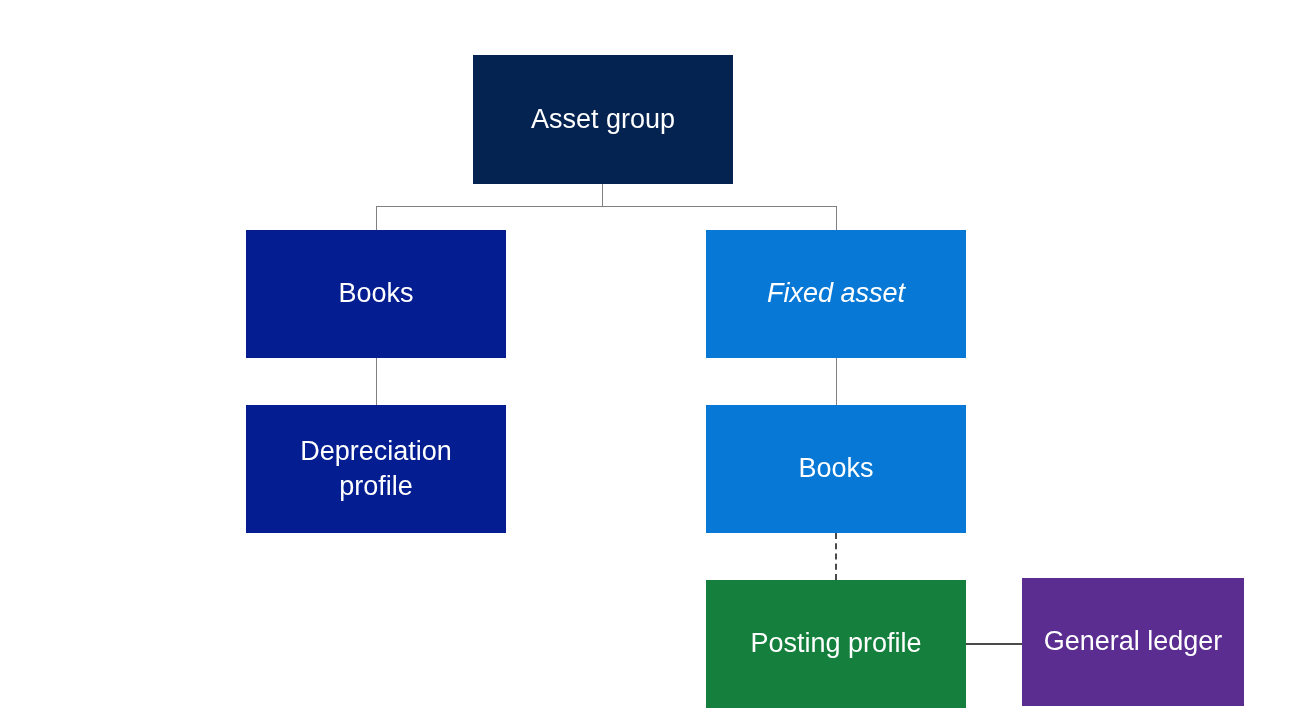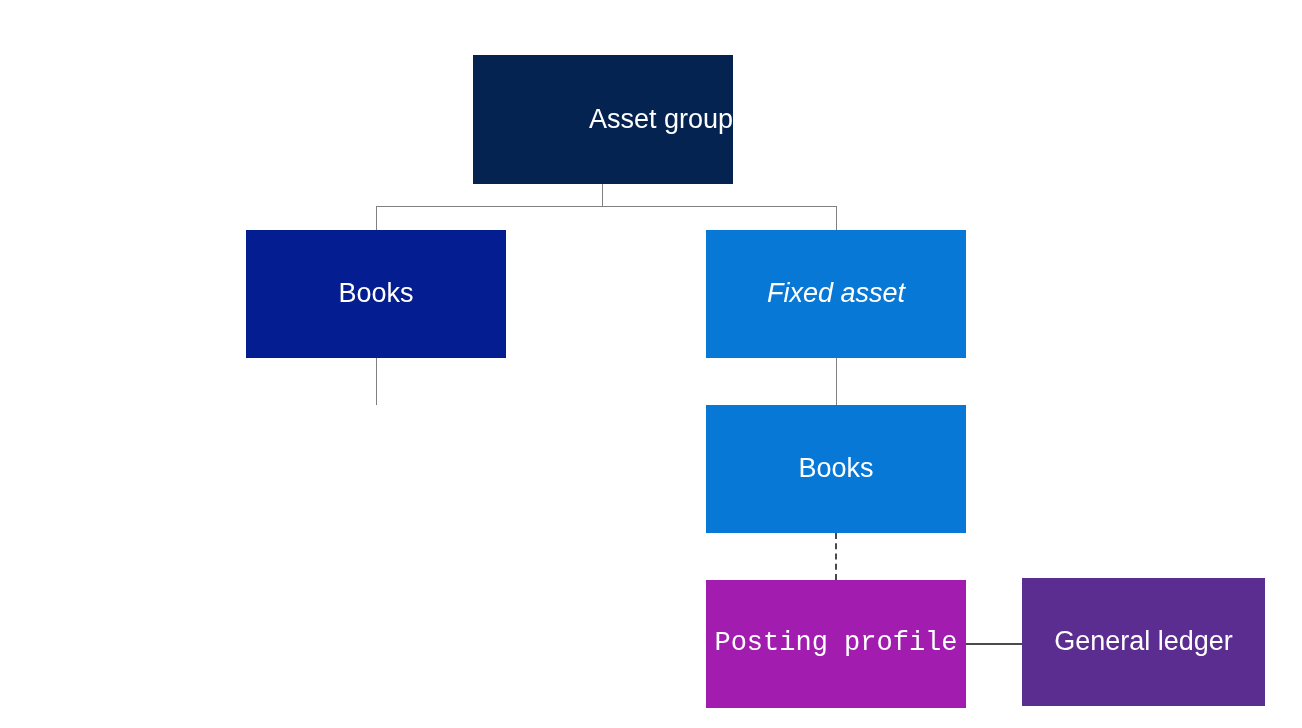--- a/index.html
+++ b/index.html
@@ -25,27 +25,27 @@
     font-size: 27px;
     font-weight: 400;
     line-height: 1.3;
   }
   .node.ellipse { border-radius: 50%; }
   .node-label { display: block; }
   .node-label.wrap-narrow { max-width: 200px; }
 
   
   #node-parameters          { left: 15px;   top: 20px;  width: 294px; height: 164px; }
-  #node-asset-group         { left: 473px;  top: 55px;  width: 260px; height: 129px; justify-content: flex-end; }
+  #node-asset-group         { left: 473px;  top: 55px;  width: 260px; height: 129px; }
   #node-books-left          { left: 246px;  top: 230px; width: 260px; height: 128px; }
   #node-fixed-asset         { left: 706px;  top: 230px; width: 260px; height: 128px; font-style: italic; }
   #node-depreciation-profile{ left: 246px;  top: 405px; width: 260px; height: 128px; }
   #node-books-right         { left: 706px;  top: 405px; width: 260px; height: 128px; }
   #node-posting-profile     { left: 706px;  top: 580px; width: 260px; height: 128px; }
-  #node-general-ledger      { left: 1022px; top: 578px; width: 243px; height: 128px; }
+  #node-general-ledger      { left: 1022px; top: 578px; width: 222px; height: 128px; }
 
   
   .edge { position: absolute; background: #808080; }
   #edge-v-assetgroup-stem   { left: 602px; top: 184px; width: 1px;  height: 23px; }
   #edge-h-assetgroup-branch { left: 376px; top: 206px; width: 461px; height: 1px; }
   #edge-v-to-books-left     { left: 376px; top: 206px; width: 1px;  height: 24px; }
   #edge-v-to-fixed-asset    { left: 836px; top: 206px; width: 1px;  height: 24px; }
   #edge-v-books-depprofile  { left: 376px; top: 358px; width: 1px;  height: 47px; }
   #edge-v-fixedasset-books  { left: 836px; top: 358px; width: 1px;  height: 47px; }
   #edge-v-books-posting-dashed {
@@ -75,26 +75,29 @@
   </div>
 
   <div class="node" id="node-books-left" style="background-color: rgb(4, 29, 144);">
     <span class="node-label">Books</span>
   </div>
 
   <div class="node" id="node-fixed-asset" style="background-color: rgb(7, 120, 214);">
     <span class="node-label">Fixed asset</span>
   </div>
 
+  <div class="node" id="node-depreciation-profile" style="background-color: rgb(4, 29, 144);">
+    <span class="node-label wrap-narrow">Depreciation profile</span>
+  </div>
 
   <div class="node" id="node-books-right" style="background-color: rgb(7, 120, 214);">
     <span class="node-label">Books</span>
   </div>
 
-  <div class="node" id="node-posting-profile" style="background-color: #a21caf; font-family: Liberation Mono, monospace;">
+  <div class="node" id="node-posting-profile" style="background-color: #15803d;">
     <span class="node-label">Posting profile</span>
   </div>
 
   <div class="node" id="node-general-ledger" style="background-color: rgb(91, 45, 144);">
     <span class="node-label">General ledger</span>
   </div>
 
 </div>
 
 </body></html>

